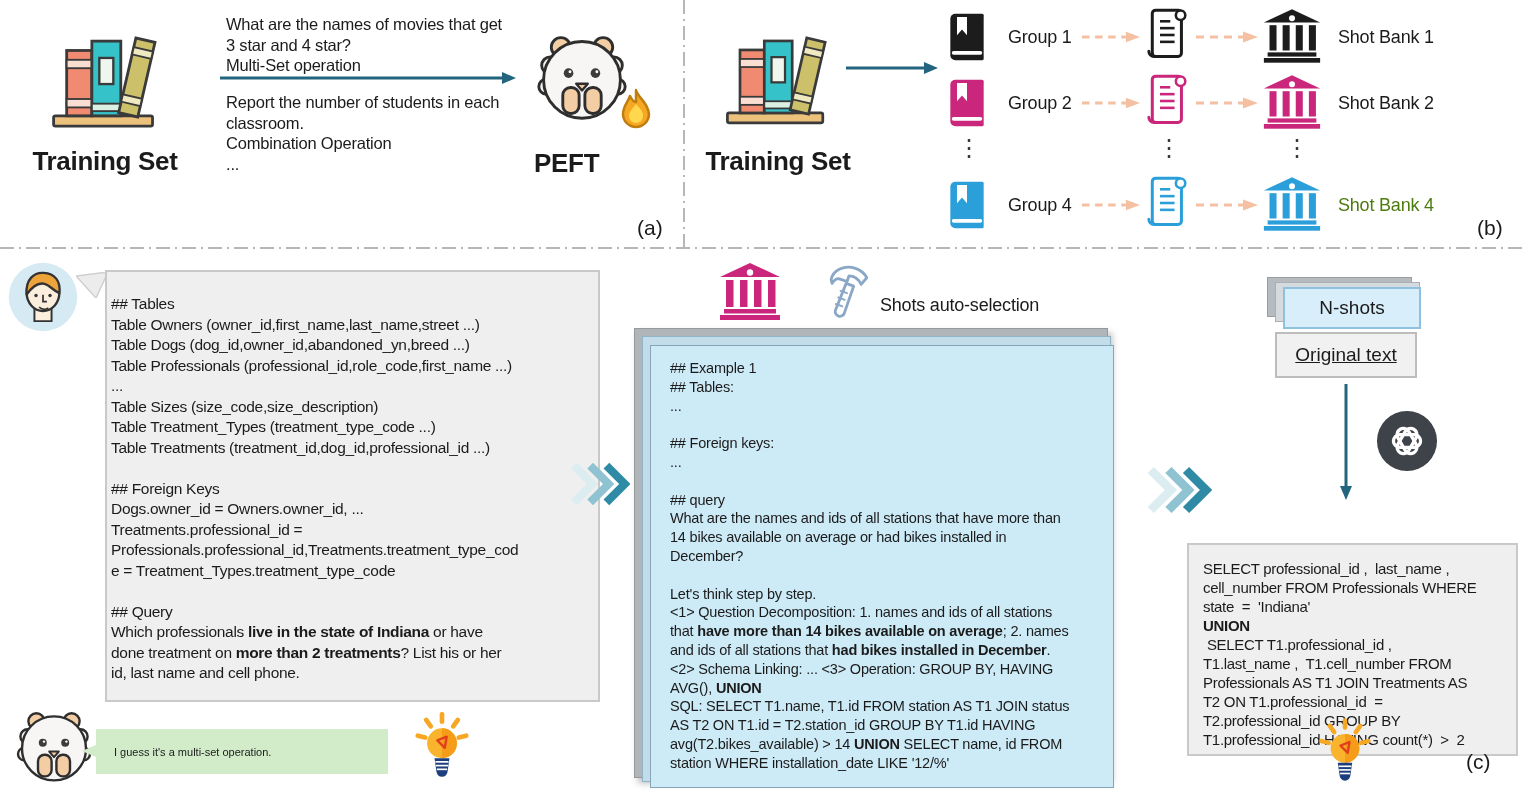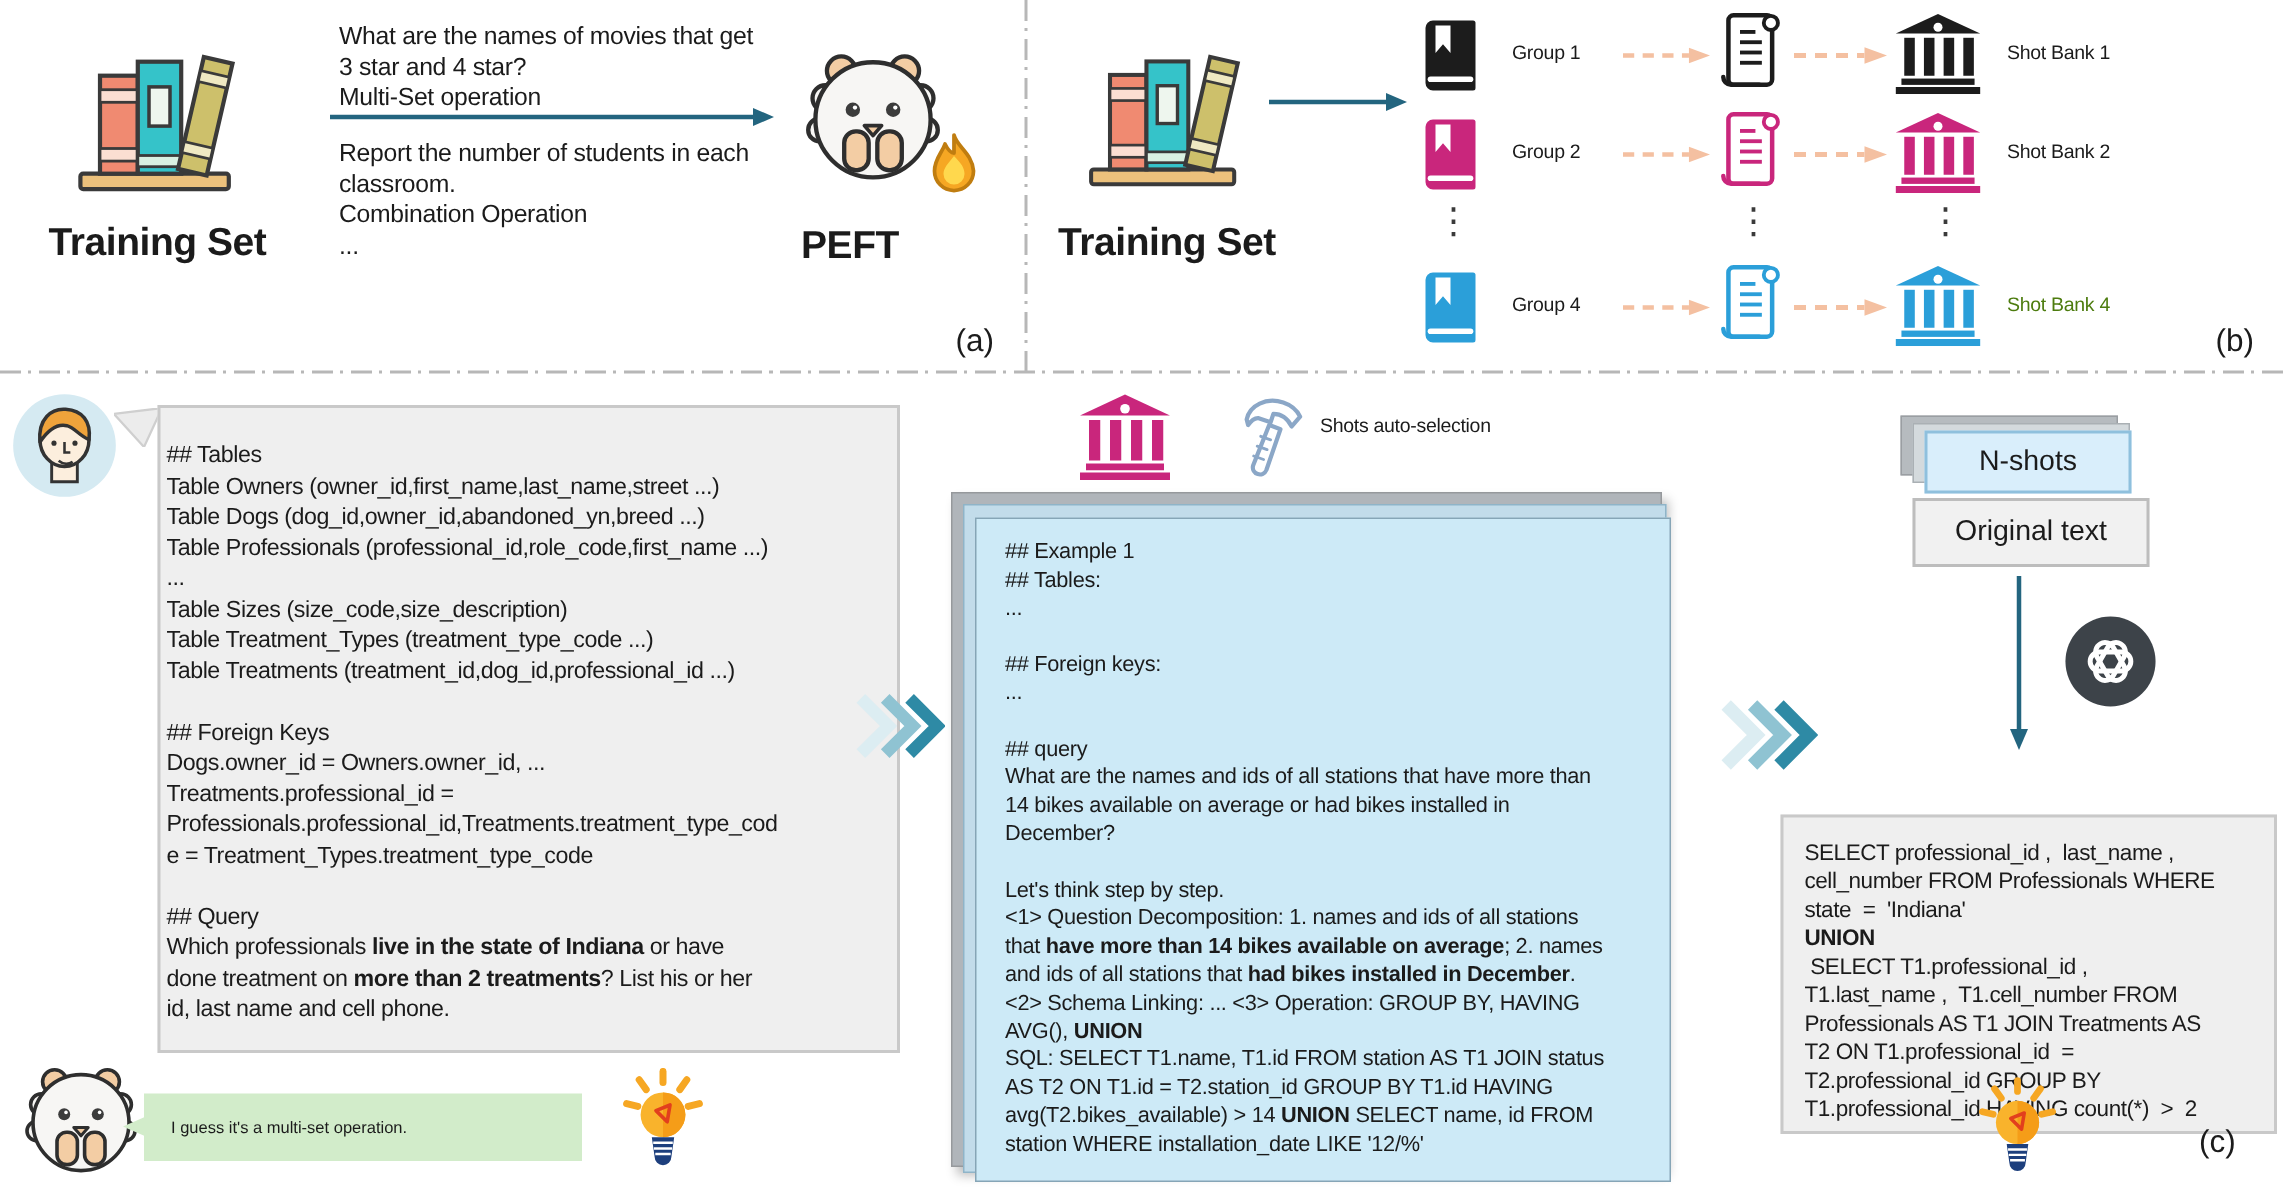--- a/index.html
+++ b/index.html
@@ -6,37 +6,37 @@
   .figure{position:relative;width:1523px;height:797px;background:#ffffff;
     font-family:"Liberation Sans","DejaVu Sans",sans-serif;color:#1b1b1b;overflow:hidden;}
   .abs{position:absolute;}
   .lines div{white-space:pre-wrap;}
   b{font-weight:700;}
   .divider-h{left:0;top:247px;width:1523px;height:2px;
     background:repeating-linear-gradient(90deg,#b7b7b7 0 14px,transparent 14px 19px,#b7b7b7 19px 21px,transparent 21px 26px);}
   .divider-v{left:683px;top:0;width:2px;height:248px;
     background:repeating-linear-gradient(180deg,#b7b7b7 0 14px,transparent 14px 19px,#b7b7b7 19px 21px,transparent 21px 26px);}
   .label-lg{font-size:26px;font-weight:600;letter-spacing:-0.3px;}
-  .label-md{font-size:13px;letter-spacing:-0.2px;}
+  .label-md{font-size:18px;letter-spacing:-0.2px;}
   .tag{font-size:21px;}
   .body-text{font-size:16.5px;line-height:20.5px;letter-spacing:-0.2px;}
   .box-gray{background:#efefef;border:2px solid #c9c9c9;}
   .prompt-box{left:105px;top:270px;width:495px;height:432px;box-sizing:border-box;
     padding:22px 12px 0 4px;font-size:15.5px;line-height:20.5px;letter-spacing:-0.3px;}
   .card-back1{left:634px;top:328px;width:472px;height:448px;background:#b0b5ba;border:1px solid #96999c;
     box-shadow:4px 5px 7px rgba(0,0,0,0.28);}
   .card-back2{left:642px;top:336px;width:467px;height:444px;background:#c2dcea;border:1px solid #8fb4c8;}
   .card-main{left:650px;top:345px;width:464px;height:443px;box-sizing:border-box;border:1px solid #86a5b6;
     padding:13px 16px 0 19px;font-size:14.5px;line-height:18.8px;letter-spacing:-0.2px;}
   .nshots-back1{left:1267px;top:277px;width:143px;height:38px;background:#b6bbbf;border:1px solid #9a9ea2;}
   .nshots-back2{left:1275px;top:282px;width:143px;height:38px;background:#d4dadd;border:1px solid #aab0b4;}
   .nshots-main{left:1283px;top:287px;width:134px;height:38px;border:2px solid #8fc0dd;
     display:flex;align-items:center;justify-content:center;font-size:19px;}
-  .origtext-box{left:1275px;top:332px;width:158px;height:46px;background:#f1f1f1;border:2px solid #bdbdbd;
-    box-sizing:border-box;display:flex;align-items:center;justify-content:center;font-size:19px;}
+  .origtext-box{left:1275px;top:332px;width:142px;height:46px;background:#f1f1f1;border:2px solid #bdbdbd;
+    box-sizing:border-box;display:flex;align-items:center;justify-content:center;font-size:19px;text-decoration:underline;}
   .sql-box{left:1187px;top:503px;width:331px;height:213px;box-sizing:border-box;
     padding:14px 8px 0 14px;font-size:15px;line-height:19px;letter-spacing:-0.3px;margin-top:40px;}
   .guess-box{left:96px;top:729px;width:292px;height:45px;display:flex;align-items:center;
     padding-left:18px;box-sizing:border-box;font-size:11px;}
   .guess-tail{left:82px;top:744px;width:0;height:0;border-right:16px solid #d2ecca;
     border-top:7px solid transparent;border-bottom:7px solid transparent;}
   .dots{font-size:24px;color:#3a3a3a;line-height:1;}
   .b-row{height:64px;width:583px;}
 </style>
 </head>
@@ -314,21 +314,21 @@
     </svg>
 
   <span class="abs" style="left: 718px; top: 262px; color: rgb(201, 38, 124);">
     <svg width="64" height="58">
         <use href="#sym-bank"></use>
       </svg>
   </span>
   <svg class="abs" style="left:818px;top:258px" width="60" height="62">
       <use href="#sym-hammer"></use>
     </svg>
-  <div class="abs label-md" style="left:880px;top:276px">Shots auto-selection</div>
+  <div class="abs label-md" style="left:880px;top:295px">Shots auto-selection</div>
 
   <div class="abs card-back1"></div>
   <div class="abs card-back2"></div>
   <div class="abs card-main lines" style="background-color: rgb(205, 234, 247);">
       <div><span>## Example 1</span></div>
       <div><span>## Tables:</span></div>
       <div><span>...</span></div>
       <div><span></span>&nbsp;</div>
       <div><span>## Foreign keys:</span></div>
       <div><span>...</span></div>

